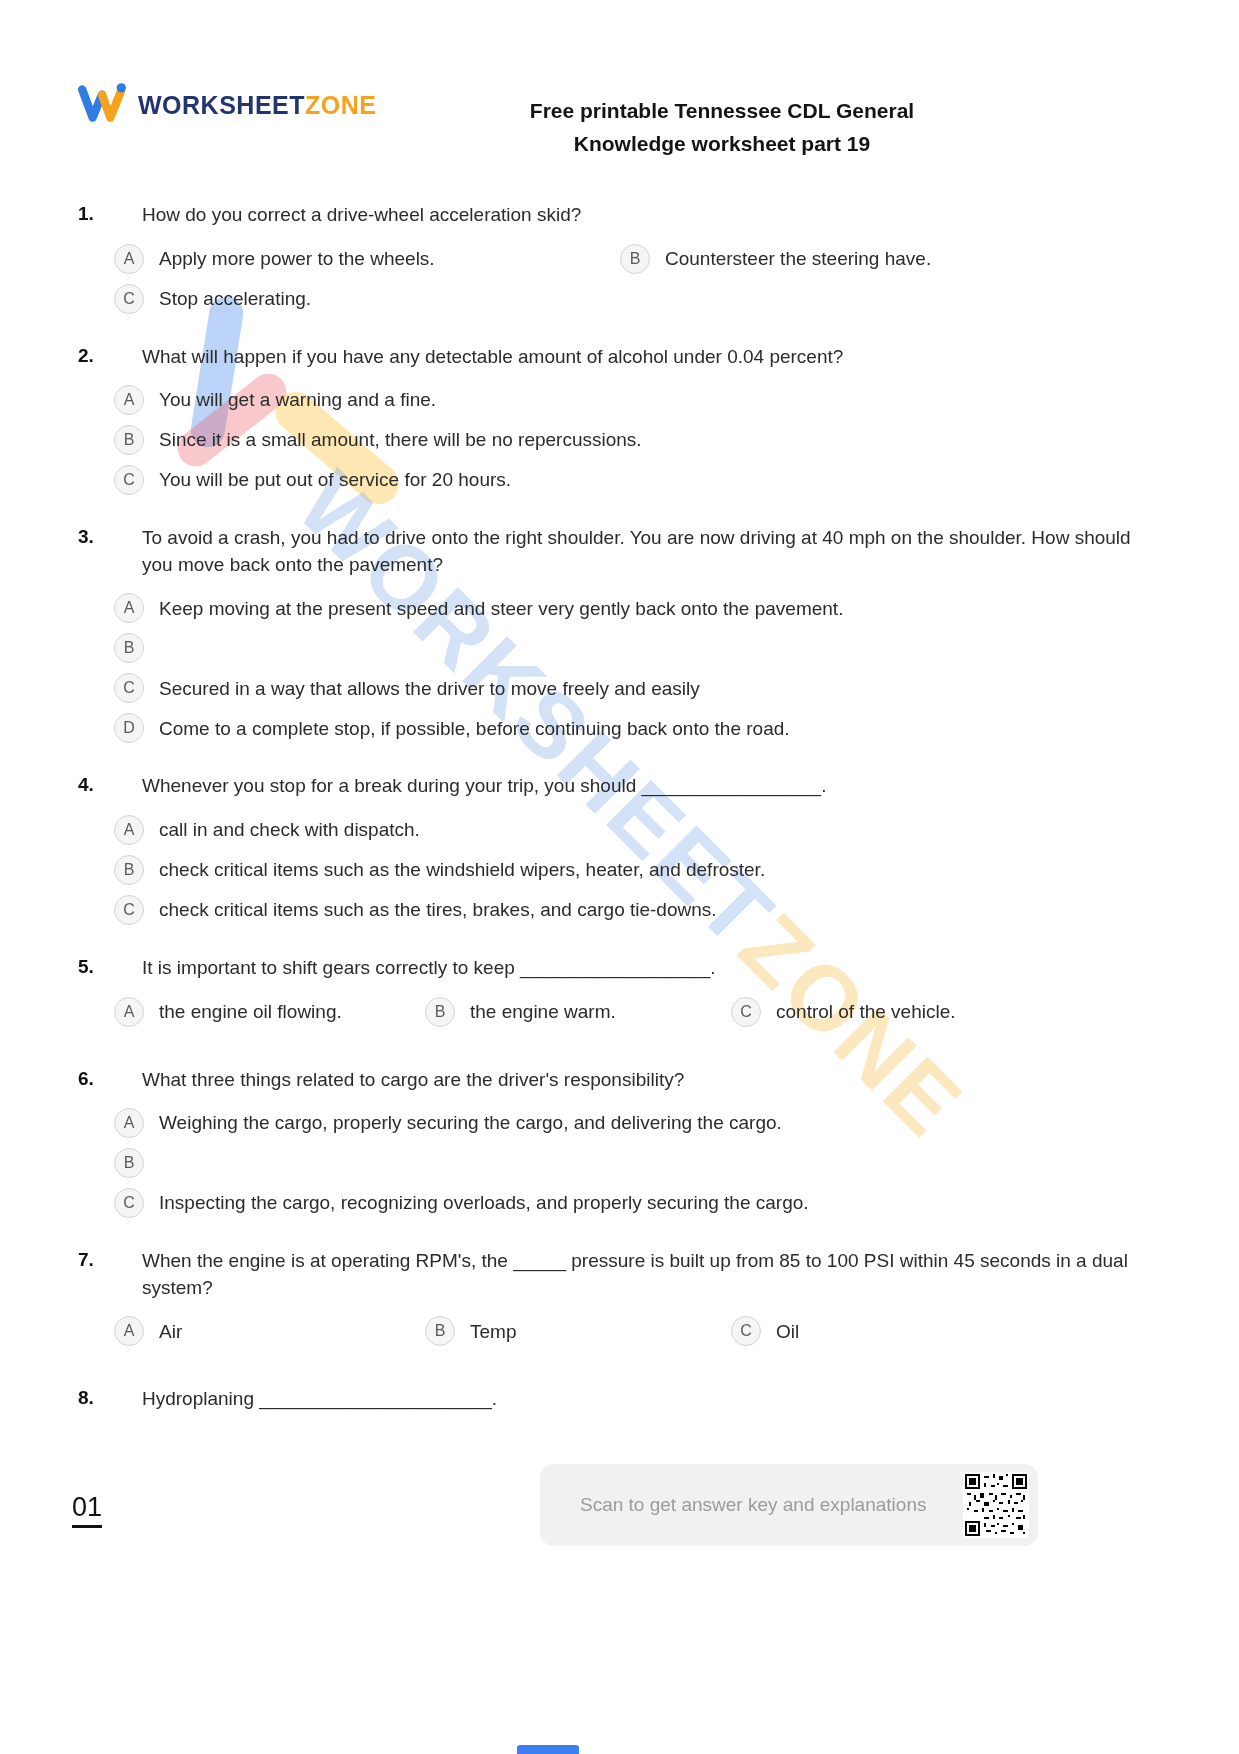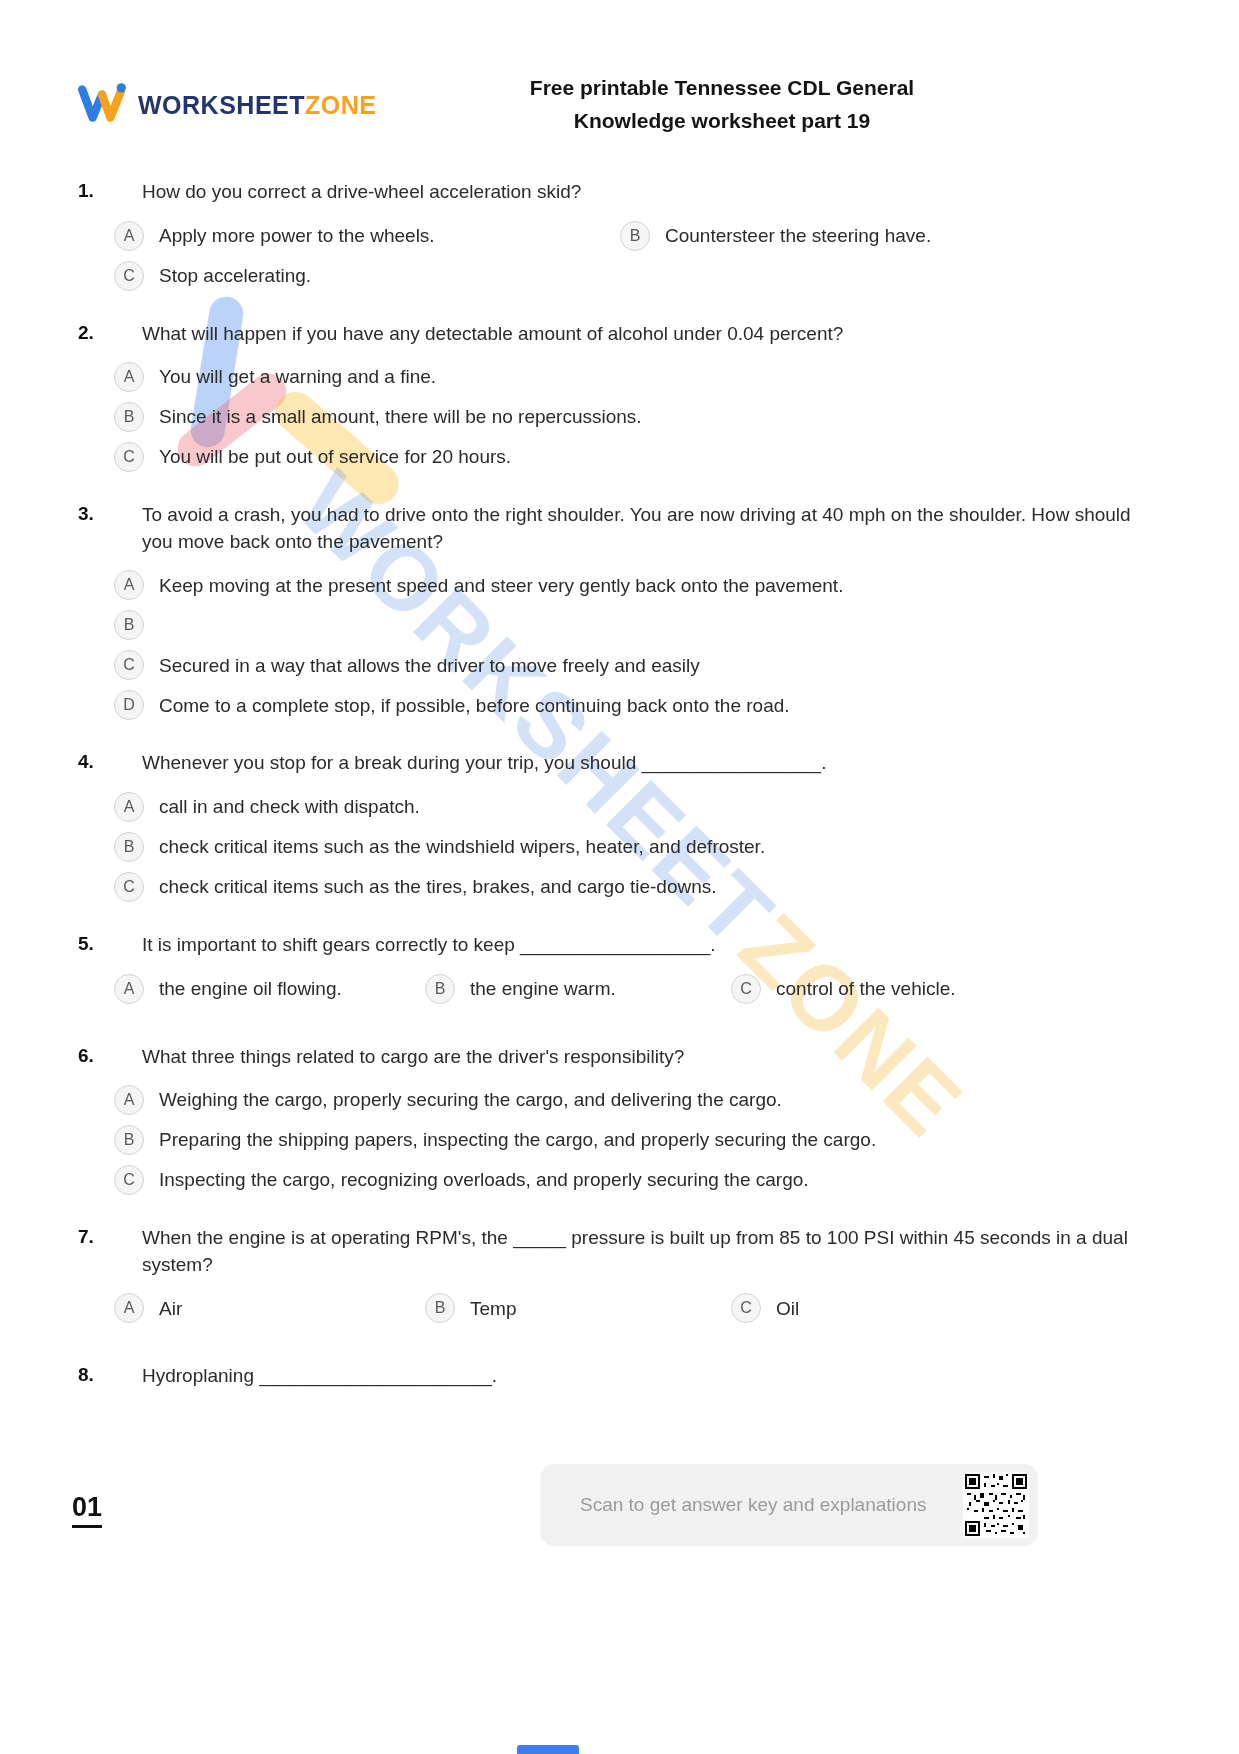--- a/index.html
+++ b/index.html
@@ -15,21 +15,21 @@
   
   .header { display:flex; align-items:flex-start; }
   .logo { width:295px; display:flex; align-items:center; gap:12px; margin-top:10px; }
   .logo-word { font-size:25px; font-weight:700; letter-spacing:0.5px; white-space:nowrap; }
   .logo-worksheet { color:#22356e; }
   .logo-zone { color:#f6a21d; }
   .title {
     flex:1; padding-right:90px; text-align:center;
     font-size:21px; font-weight:700; color:#141414; line-height:1.55;
   }
-  .title-inner { display:inline-block; max-width:470px; }
+  .title-inner { display:inline-block; max-width:470px;margin-top:23px; }
 
   
   .bg-shape { position:absolute; border-radius:22px; pointer-events:none; }
   .shape-blue   { left:200px; top:296px; width:34px;  height:152px; background:rgba(86,145,235,0.40); transform:rotate(9deg); }
   .shape-red    { left:168px; top:402px; width:128px; height:36px;  background:rgba(236,98,108,0.35); transform:rotate(-38deg); }
   .shape-yellow { left:262px; top:428px; width:150px; height:40px;  background:rgba(249,196,66,0.40); transform:rotate(41deg); }
   .watermark {
     position:absolute; left:352px; top:452px;
     transform:rotate(45deg); transform-origin:0 0;
     font-size:92px; font-weight:700; letter-spacing:3px;
@@ -54,21 +54,21 @@
     width:30px; height:30px; flex:0 0 30px; border-radius:50%;
     background:#f5f5f5; border:1px solid #d3d3d3; color:#5a5a5a;
     display:flex; align-items:center; justify-content:center;
     font-size:16px; margin-right:15px;
   }
   .opt-text { font-size:19px; line-height:1.35; color:#2b2b2b; }
 
   
   .page-number {
     position:absolute; left:72px; top:1492px;
-    font-size:27px; font-weight:700; color:#111;
+    font-size:27px; font-weight:400; color:#111;
     border-bottom:3px solid #111; padding-bottom:2px;
   }
   .scan-box {
     position:absolute; left:540px; top:1464px; width:498px; height:82px;
     background:#f1f1f2; border-radius:14px;
     display:flex; align-items:center; justify-content:space-between;
     padding:0 9px 0 40px;
   }
   .scan-text { font-size:19px; color:#9b9b9b; }
   .qr { width:66px; height:66px; background:#ffffff; border-radius:4px; display:flex; align-items:center; justify-content:center; }
@@ -222,21 +222,20 @@
         <span class="q-num">6.</span>
         <p class="q-text">What three things related to cargo are the driver's responsibility?</p>
       </div>
       <div class="options">
         <div class="option">
           <span class="bubble">A</span>
           <span class="opt-text">Weighing the cargo, properly securing the cargo, and delivering the cargo.</span>
         </div>
         <div class="option">
           <span class="bubble">B</span>
-          <span class="opt-text">Preparing the shipping papers, inspecting the cargo, and properly securing the cargo.</span>
         </div>
         <div class="option">
           <span class="bubble">C</span>
           <span class="opt-text">Inspecting the cargo, recognizing overloads, and properly securing the cargo.</span>
         </div>
       </div>
     </section>
 
     <section class="question">
       <div class="q-head">

